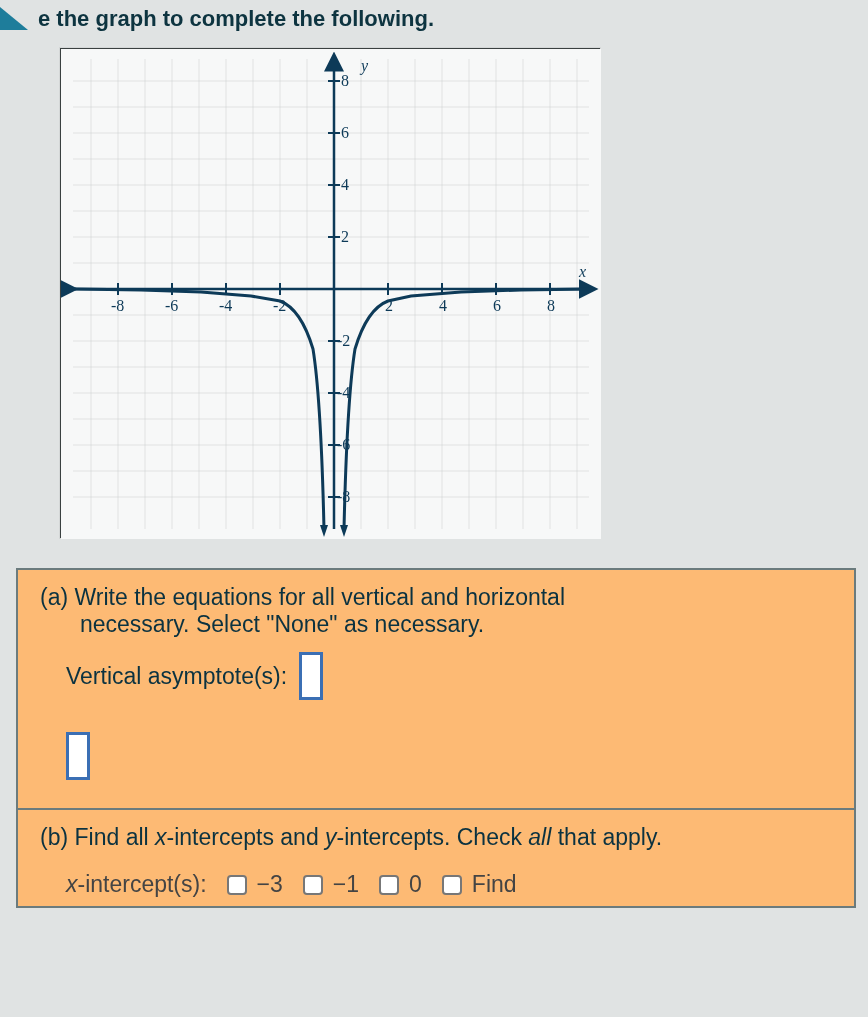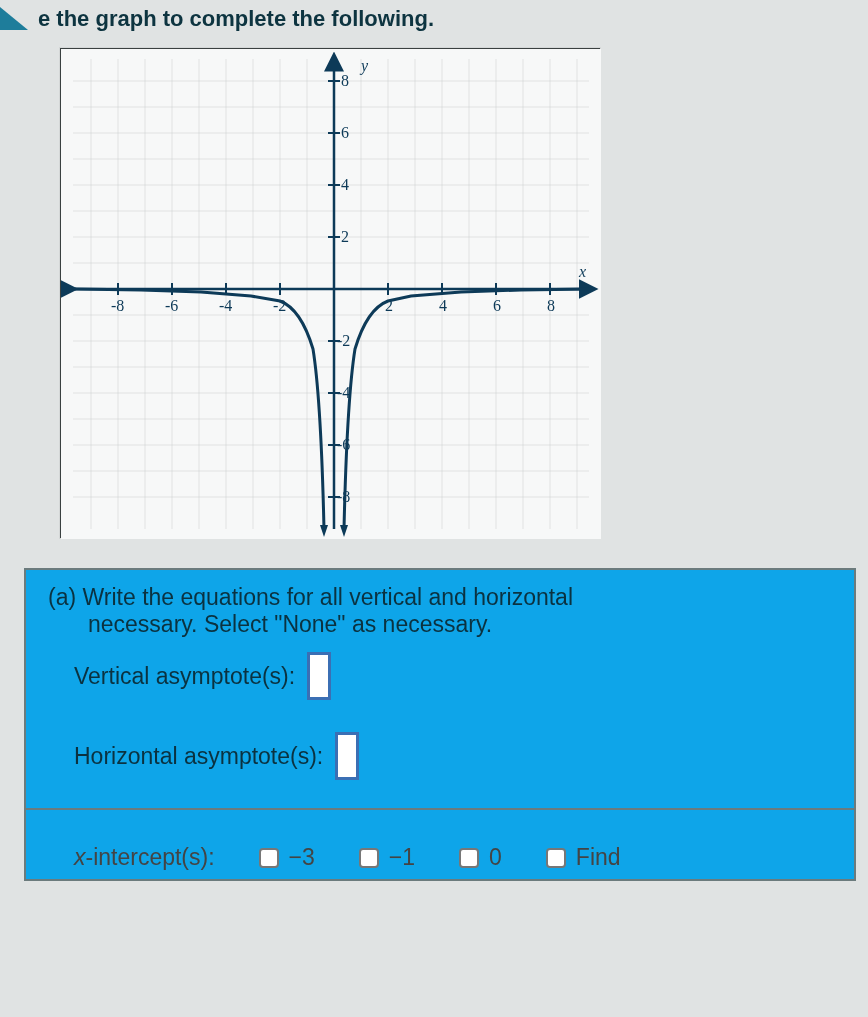--- a/index.html
+++ b/index.html
@@ -37,23 +37,23 @@
   .graph-frame {
     margin: 8px 0 30px 60px;
     width: 540px;
     height: 490px;
     border: 1px solid #3a4040;
     background: #f6f7f7;
     position: relative;
     box-shadow: 0 0 0 1px rgba(0,0,0,0.05);
   }
   .answer-panel {
-    margin: 0 12px 0 24px;
+    margin: 0 12px 0 16px;
     border: 2px solid #6b7b7d;
-    background: #0ea5e9;
+    background: #fdba74;
     font-size: 23px;
     color: #0b3240;
   }
   .panel-section {
     padding: 14px 22px 20px 22px;
   }
   .divider { border-top: 2px solid #6b7b7d; }
   .field-row {
     display: flex;
     align-items: center;
@@ -64,21 +64,21 @@
     display: inline-block;
     width: 24px;
     height: 48px;
     border: 3px solid #3b6fb4;
     background: #fff;
     vertical-align: middle;
   }
   .opt-row {
     display: flex;
     align-items: center;
-    gap: 44px;
+    gap: 20px;
     padding: 2px 0 0 26px;
     font-size: 23px;
     color: #444;
   }
   .opt { display: flex; align-items: center; gap: 10px; }
   .cbox {
     width: 20px; height: 20px;
     border: 2px solid #777;
     border-radius: 4px;
     background: #fff;
@@ -198,28 +198,30 @@
   <div class="panel-section">
     <div>(a) Write the equations for all vertical and horizontal</div>
     <div style="padding-left:40px">necessary. Select "None" as necessary.</div>
 
     <div class="field-row">
       <span>Vertical asymptote(s):</span>
       <span class="slot"></span>
     </div>
 
     <div class="field-row" style="padding-top:24px">
-      <span>Horizontal asymptote(s):</span>
       <span class="slot"></span>
     </div>
   </div>
 
   <div class="divider"></div>
 
   <div class="panel-section" style="padding-bottom:8px">
+    <div>
+      <span>(b) Find all </span><span class="italic">x</span><span>-intercepts and </span><span class="italic">y</span><span>-intercepts. Check </span><span class="italic">all</span><span> that apply.</span>
+    </div>
 
     <div class="opt-row" style="margin-top:18px">
       <span>
         <span class="italic">x</span><span>-intercept(s):</span>
       </span>
       <span class="opt">
           <span class="cbox"></span>
           <span>−3</span>
         </span>
       <span class="opt">

